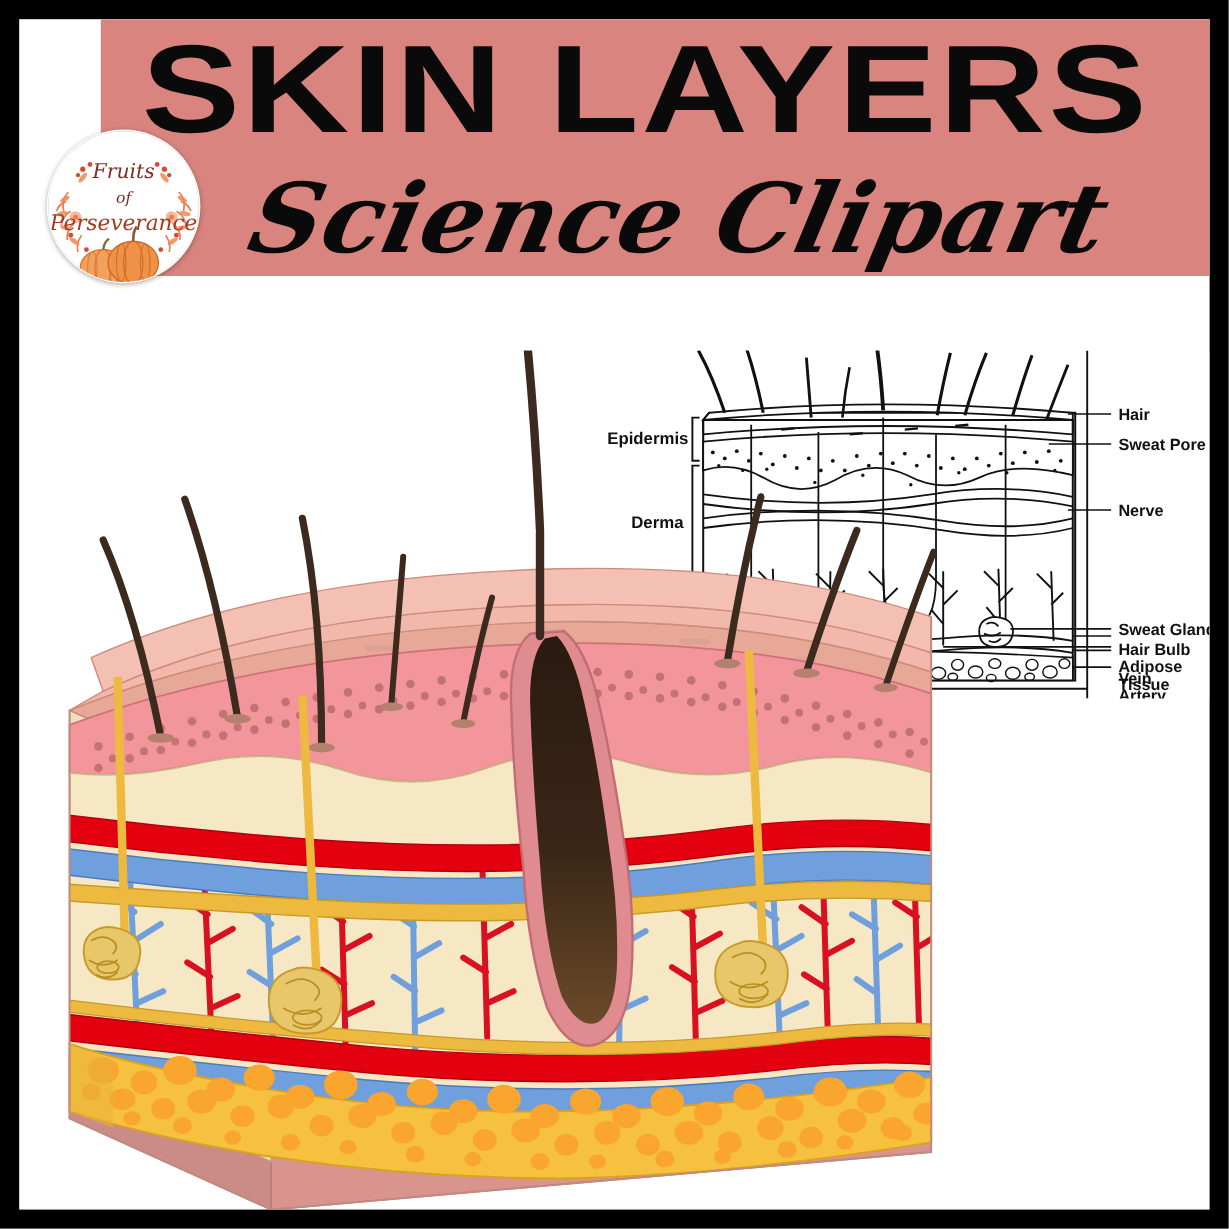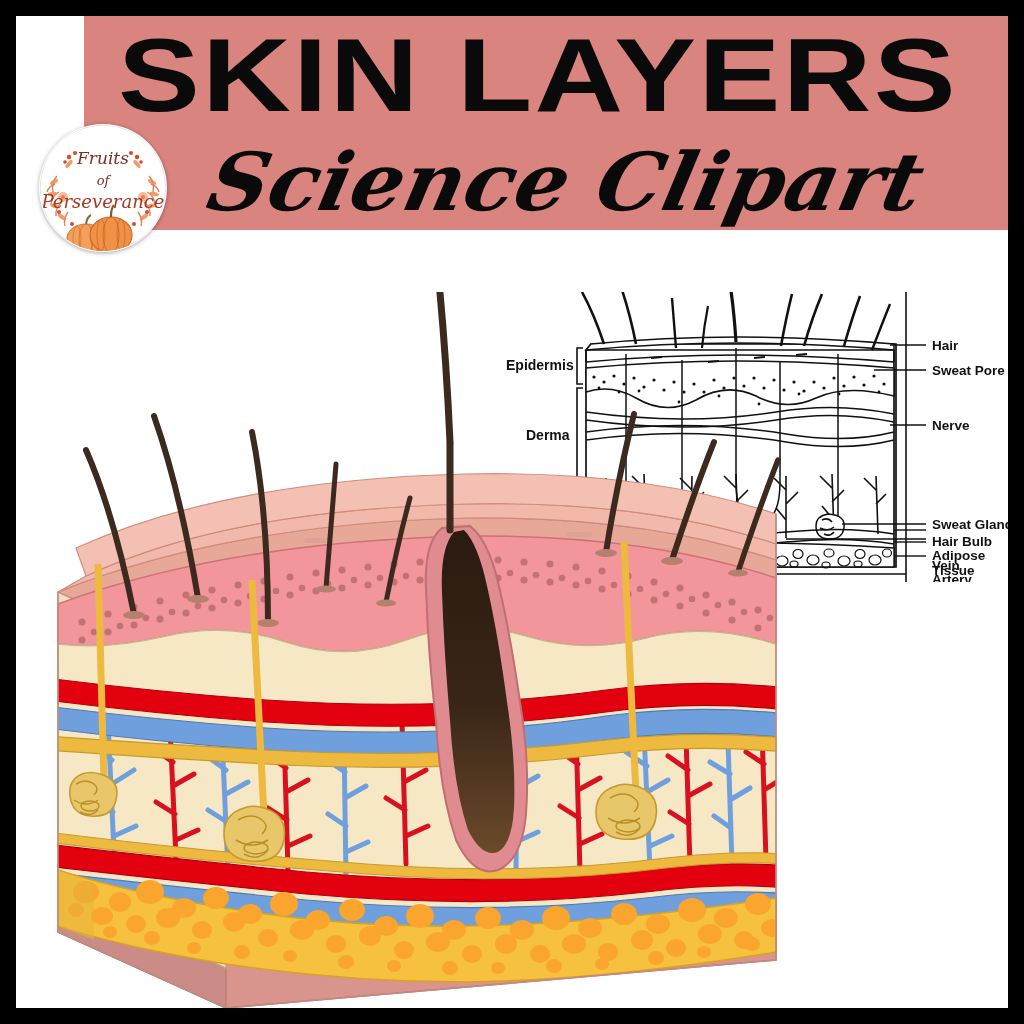--- a/index.html
+++ b/index.html
@@ -21,21 +21,21 @@
   .subtitle{
     position:absolute;left:120px;top:126px;width:860px;
     font-family:"DejaVu Serif",serif;
     font-style:italic;font-weight:700;font-size:80px;
     color:#0a0a0a;text-align:center;line-height:1;
     transform:skewX(-12deg) scaleX(1.04);transform-origin:50% 50%;
     white-space:nowrap;
   }
 
   
-  .badge{position:absolute;left:23px;top:108px;width:128px;height:128px;border-radius:50%;
+  .badge{position:absolute;left:23px;top:92px;width:128px;height:128px;border-radius:50%;
          background:#fff;box-shadow:0 1px 4px rgba(0,0,0,.35);overflow:hidden;}
   .badge svg{display:block;}
 
   
   .inset{position:absolute;left:470px;top:276px;width:522px;height:290px;}
   .inset svg{display:block;}
 
   
   .block{position:absolute;left:30px;top:276px;width:740px;height:716px;}
   .block svg{display:block;}

